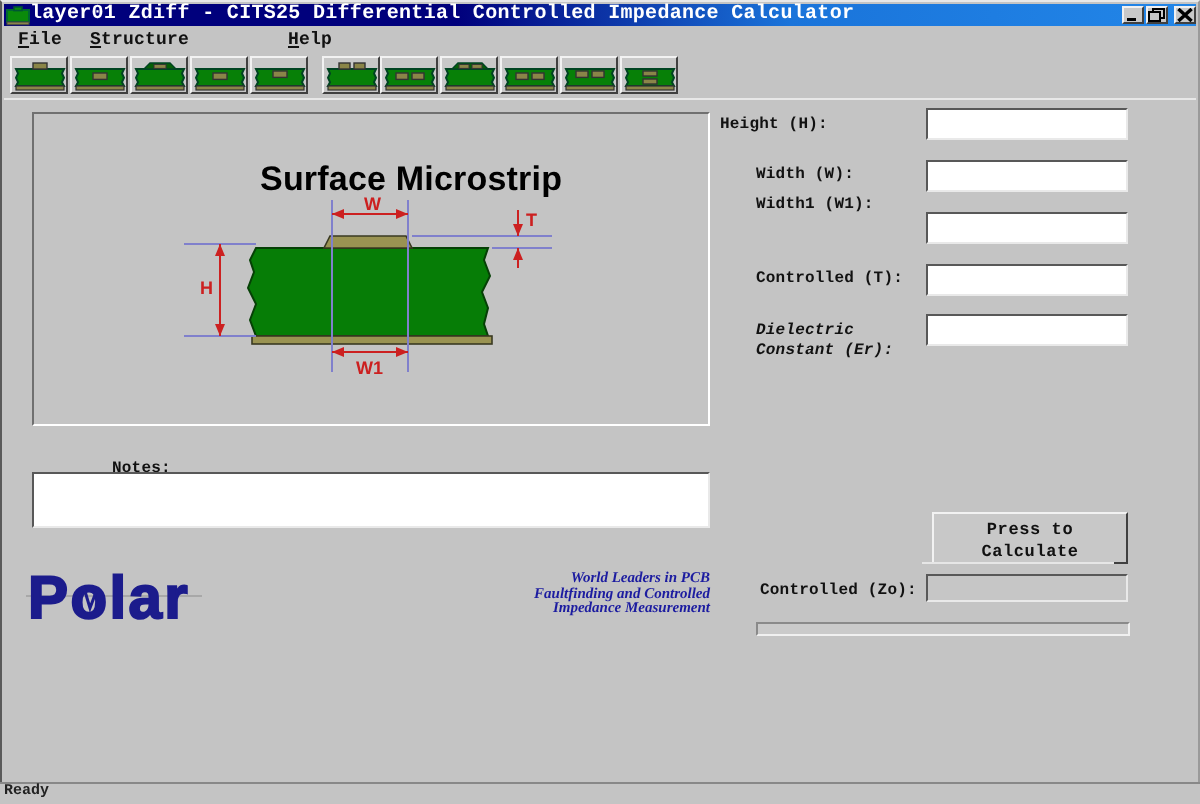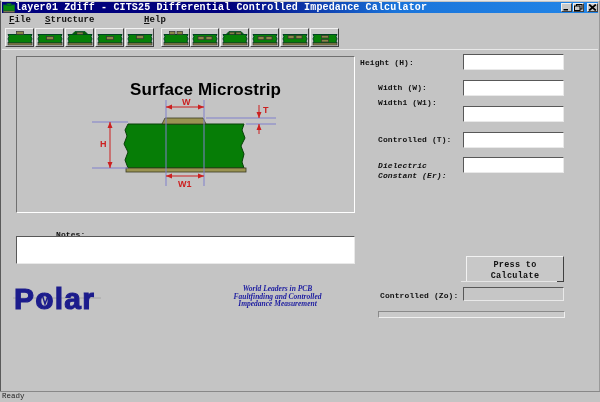--- a/index.html
+++ b/index.html
@@ -43,23 +43,23 @@
   border-bottom:1px solid #e9e9e9;border-right:1px solid #e9e9e9;box-sizing:border-box;}
 .lab{font-size:8px;font-weight:bold;color:#111;line-height:10px;letter-spacing:0.1px;white-space:nowrap;}
 
 #pressbtn{left:466px;top:236px;width:98px;height:26px;background:#c8c8c8;
   border-top:1px solid #f2f2f2;border-left:1px solid #f2f2f2;
   border-right:1.5px solid #404040;border-bottom:1.5px solid #404040;
   box-sizing:border-box;text-align:center;font-size:8.5px;font-weight:bold;
   color:#111;line-height:10.5px;padding-top:3px;letter-spacing:0.3px;margin-top:20px;}
 #statusbar{left:0px;top:391px;width:600px;height:11px;background:#c4c4c4;
   border-top:1px solid #888;box-sizing:border-box;}
-#ready{left:2px;top:0px;line-height:8px;font-size:7.5px;font-weight:normal;color:#222;text-align:center;}
+#ready{left:2px;top:0px;line-height:8px;font-size:7.5px;font-weight:bold;color:#222;text-align:center;}
 .tagline{font-size:7.5px;line-height:7.5px;font-weight:bold;font-style:italic;
-  color:#1c1ca0;font-family:"Liberation Serif",serif;text-align:center;}
+  color:#1c1ca0;font-family:"Liberation Serif",serif;text-align:right;}
 </style>
 </head>
 <body>
 <div class="abs" id="frame"></div>
 <div class="abs" id="titlebar"></div>
 <svg class="abs" id="appicon" viewBox="0 0 12 10">
     <rect x="0.5" y="2" width="11" height="6" fill="#0a8a0a" stroke="#063" stroke-width="1"></rect>
     <rect x="4" y="0.5" width="4" height="1.8" fill="#0a8a0a" stroke="#053" stroke-width="0.8"></rect>
     <rect x="0.5" y="8" width="11" height="1.4" fill="#8a8548" stroke="#444" stroke-width="0.5"></rect>
   </svg>

